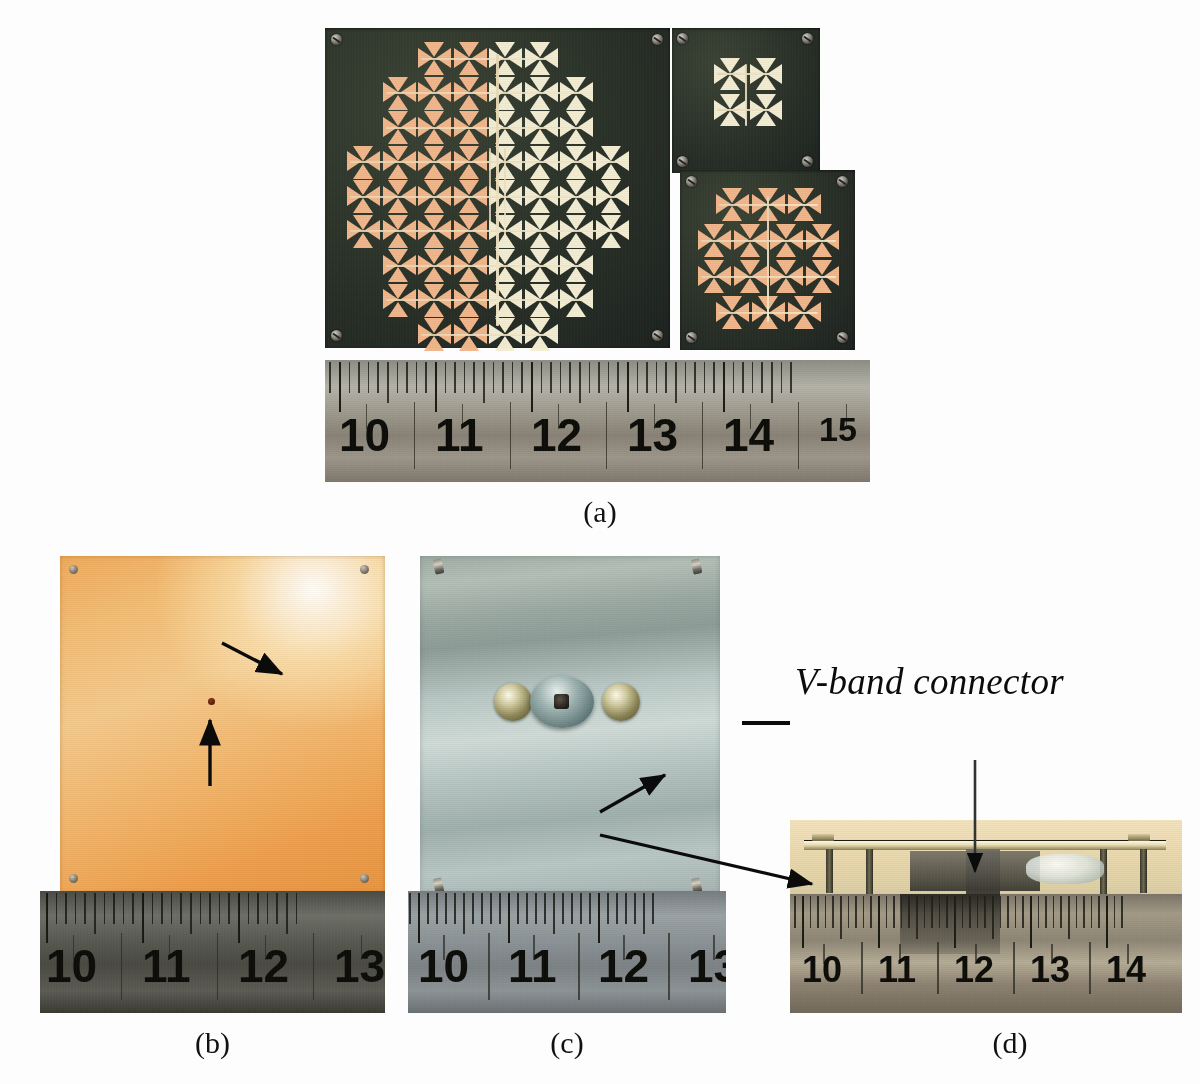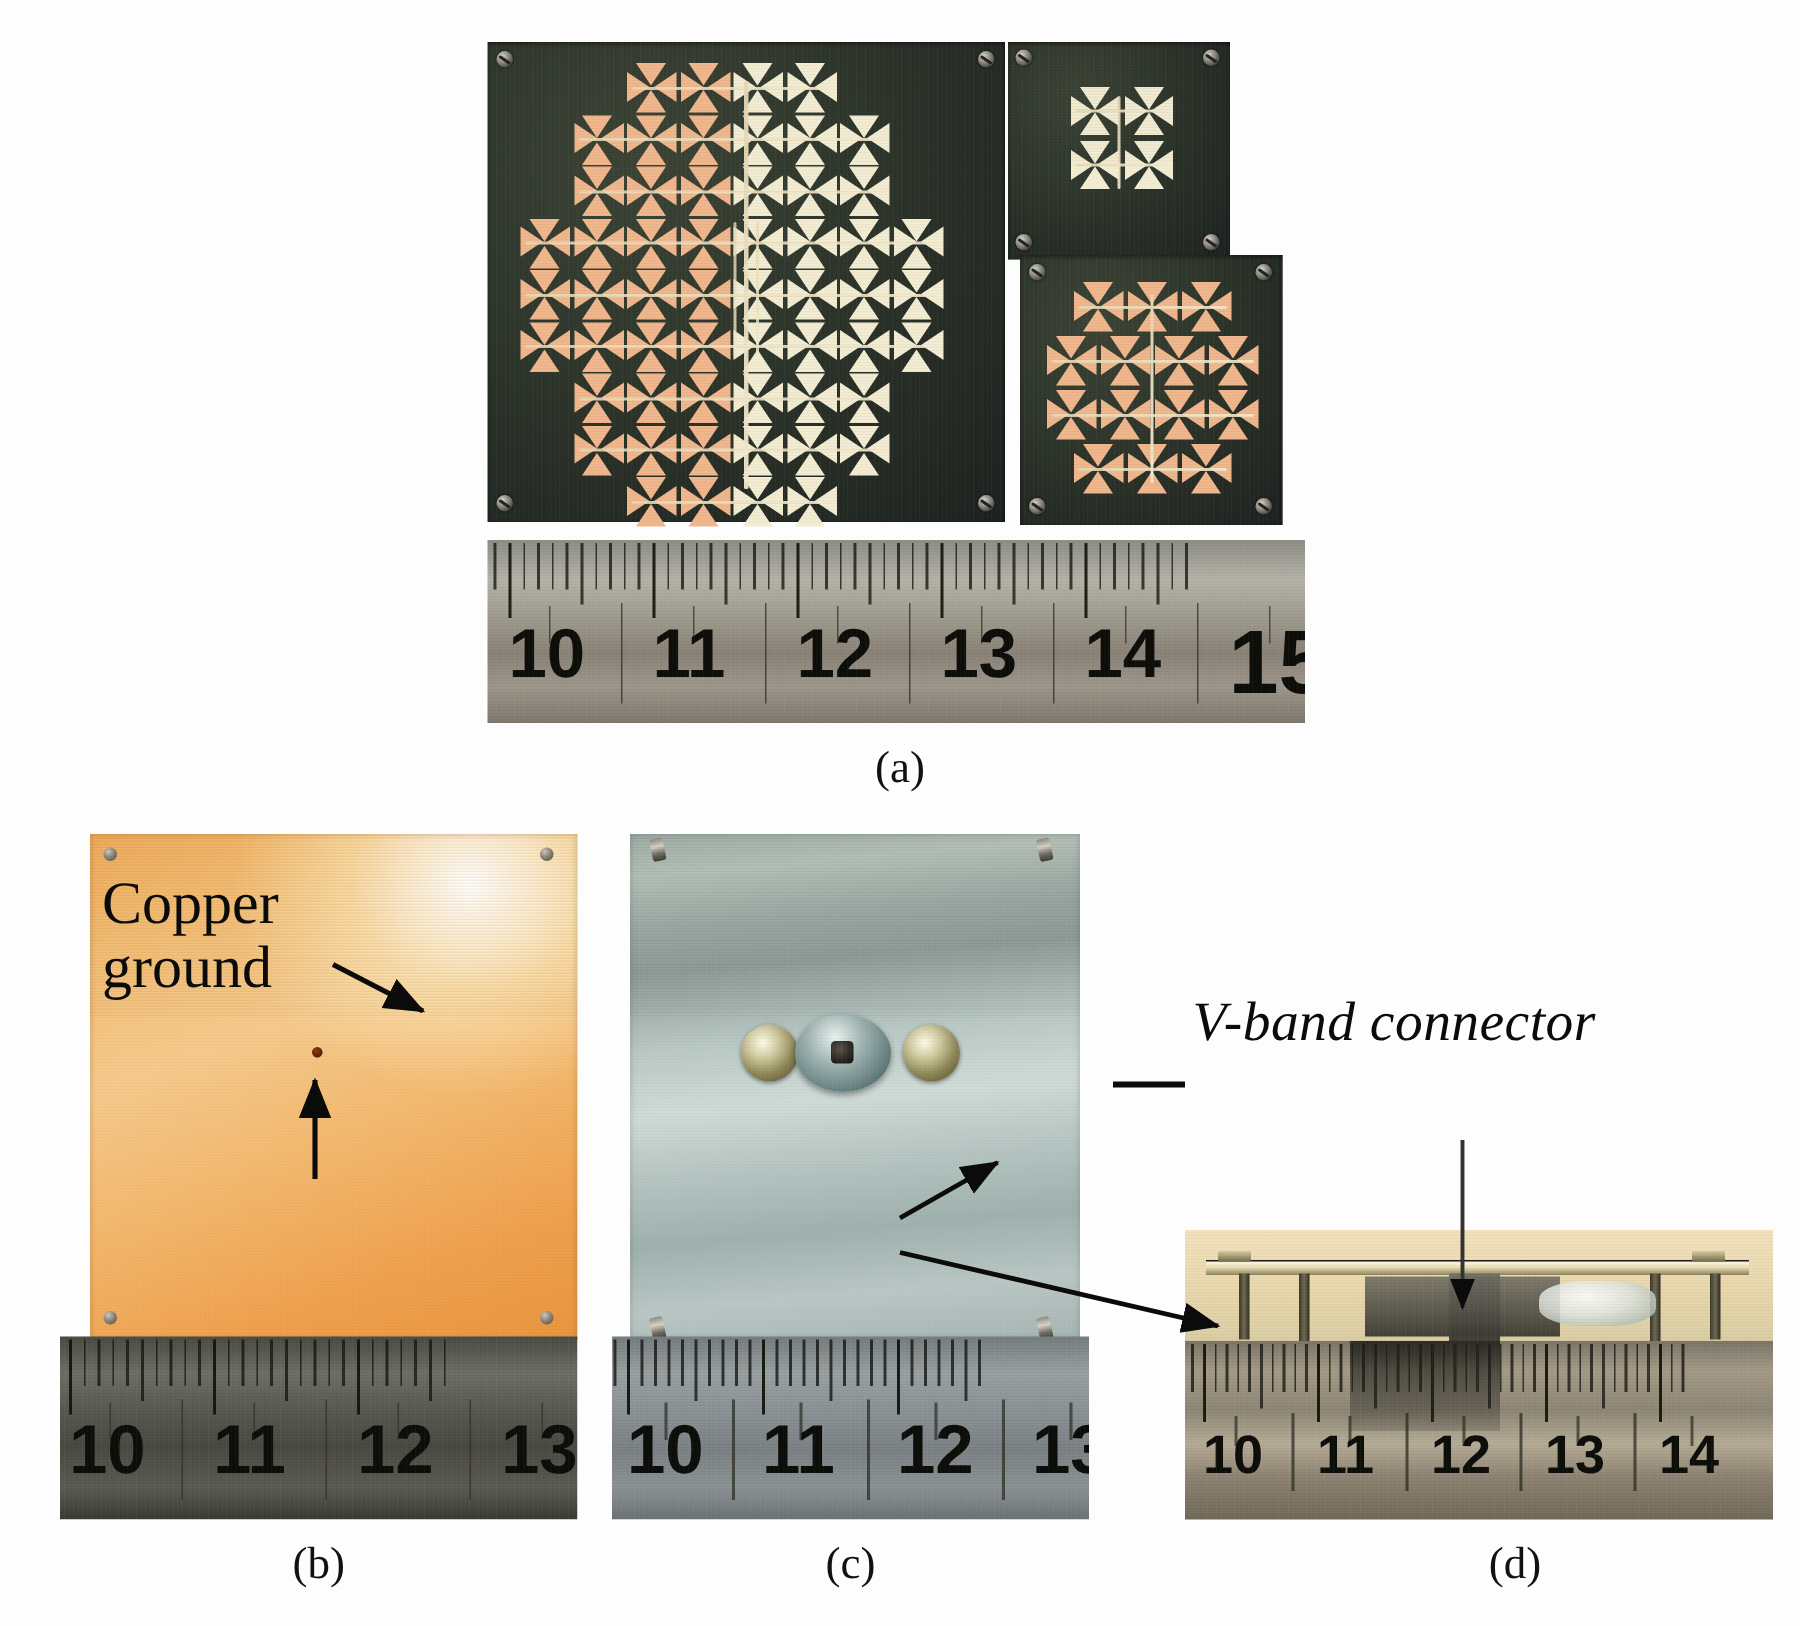--- a/index.html
+++ b/index.html
@@ -1475,21 +1475,21 @@
           <div class="minorline" style="left:232.88px;top:44px;height:25.3px;opacity:.7;"></div>
           <div class="rnum" style="left:206.00px;top:52px;font-size:46px;">12</div>
           <div class="minorline" style="left:280.88px;top:42px;height:66.7px;opacity:.75;"></div>
           <div class="minorline" style="left:328.88px;top:44px;height:25.3px;opacity:.7;"></div>
           <div class="rnum" style="left:302.00px;top:52px;font-size:46px;">13</div>
           <div class="minorline" style="left:376.88px;top:42px;height:66.7px;opacity:.75;"></div>
           <div class="minorline" style="left:424.88px;top:44px;height:25.3px;opacity:.7;"></div>
           <div class="rnum" style="left:398.00px;top:52px;font-size:46px;">14</div>
           <div class="minorline" style="left:472.88px;top:42px;height:66.7px;opacity:.75;"></div>
           <div class="minorline" style="left:520.88px;top:44px;height:25.3px;opacity:.7;"></div>
-          <div class="rnum" style="left:494.00px;top:52px;font-size:60px;">15</div>
+          <div class="rnum" style="left:494.00px;top:52px;font-size:34px;">15</div>
         </div>
       <div class="grain"></div>
     </div>
   </div>
 
   <div class="caption" style="left:0;width:1200px;top:495px;text-align:center;font-size:30px;">(a)</div>
 
   <div class="photo" id="panel-b">
     <div class="copperplate">
       <div class="cscrew" style="left:9px;top:9px;"></div>
@@ -1567,24 +1567,20 @@
           <div class="minorline" style="left:224.88px;top:44px;height:25.3px;opacity:.7;"></div>
           <div class="rnum" style="left:198.00px;top:52px;font-size:46px;">12</div>
           <div class="minorline" style="left:272.88px;top:42px;height:66.7px;opacity:.75;"></div>
           <div class="minorline" style="left:320.88px;top:44px;height:25.3px;opacity:.7;"></div>
           <div class="rnum" style="left:294.00px;top:52px;font-size:46px;">13</div>
         </div>
       <div class="grain"></div>
     </div>
   </div>
 
-  <div class="lbl" style="left:68px;top:580px;font-size:40px;line-height:1.08;">
-    <div>Copper</div>
-    <div>ground</div>
-  </div>
 
 
   <div class="caption" style="left:40px;width:345px;top:1026px;text-align:center;font-size:30px;">(b)</div>
 
   <div class="photo" id="panel-c">
     <div class="fixture">
       <div class="fxscrew" style="left:14px;top:3px;"></div>
       <div class="fxscrew" style="left:272px;top:3px;"></div>
       <div class="fxscrew" style="left:14px;top:322px;"></div>
       <div class="fxscrew" style="left:272px;top:322px;"></div>

